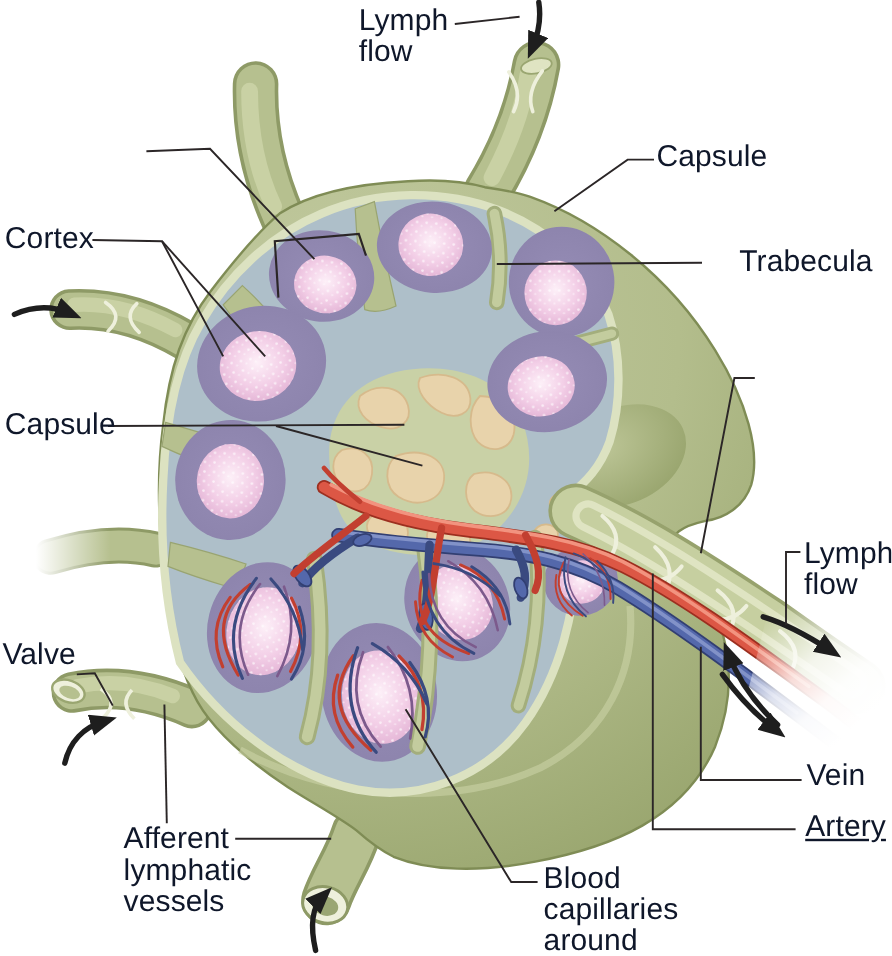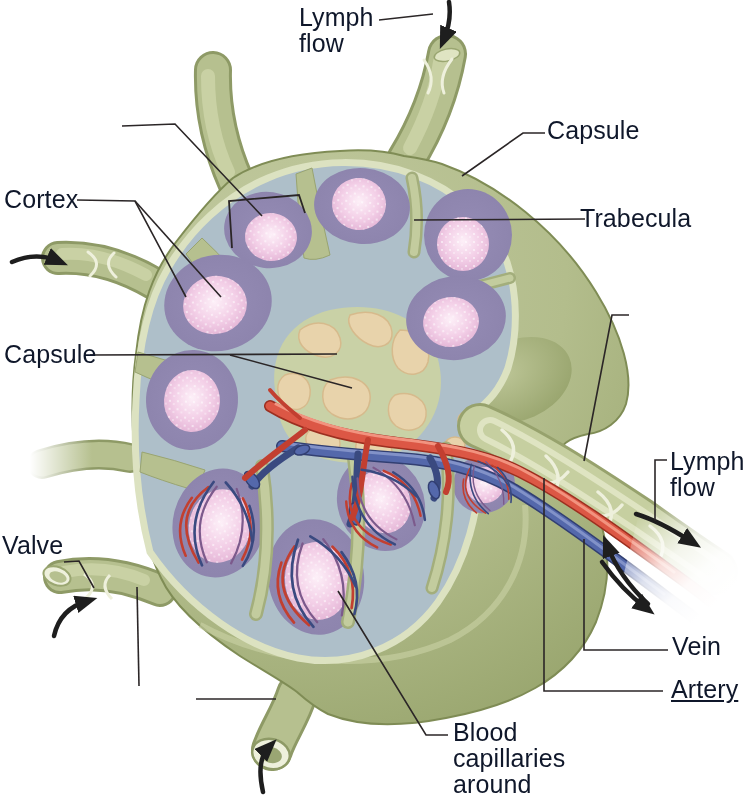--- a/index.html
+++ b/index.html
@@ -12,21 +12,21 @@
     position:absolute;color:#0f172a;font-size:25px;line-height:26px;
     letter-spacing:0.1px;white-space:normal;
   }
   .l-lymph-top{left:299px;top:4px;width:80px;}
   .l-nodule{left:4px;top:110px;width:118px;}
   .l-cortex{left:4px;top:186px;width:90px;}
   .l-medulla{left:4px;top:341px;width:100px;}
   .l-valve{left:2px;top:532px;width:70px;}
   .l-afferent{left:103px;top:686px;width:118px;}
   .l-capsule{left:547px;top:117px;width:95px;}
-  .l-trabecula{left:580px;top:205px;width:110px;}
+  .l-trabecula{left:616px;top:205px;width:110px;}
   .l-efferent{left:636px;top:296px;width:106px;}
   .l-lymph-right{left:670px;top:448px;width:75px;}
   .l-vein{left:672px;top:633px;width:65px;}
   .l-artery{left:671px;top:676px;width:75px;text-decoration:underline;}
   .l-bloodcap{left:453px;top:719px;width:162px;}
 </style>
 </head>
 <body>
 
 <div id="canvas">
@@ -312,20 +312,21 @@
     <polyline points="668,650 584,650 584,539"></polyline>
     <polyline points="663,691 544,691 544,478"></polyline>
     <polyline points="448,735 426,735 338,591"></polyline>
   </g>
 </svg>
 
 <div class="lbl l-lymph-top">Lymph flow</div>
 <div class="lbl l-cortex">Cortex</div>
 <div class="lbl l-medulla">Capsule</div>
 <div class="lbl l-valve">Valve</div>
+<div class="lbl l-afferent">Afferent lymphatic vessels</div>
 <div class="lbl l-capsule">Capsule</div>
 <div class="lbl l-trabecula">Trabecula</div>
 <div class="lbl l-lymph-right">Lymph flow</div>
 <div class="lbl l-vein">Vein</div>
 <div class="lbl l-artery">Artery</div>
 <div class="lbl l-bloodcap">Blood capillaries around lymphatic nodule</div>
 
 </div>
 
 </body></html>

